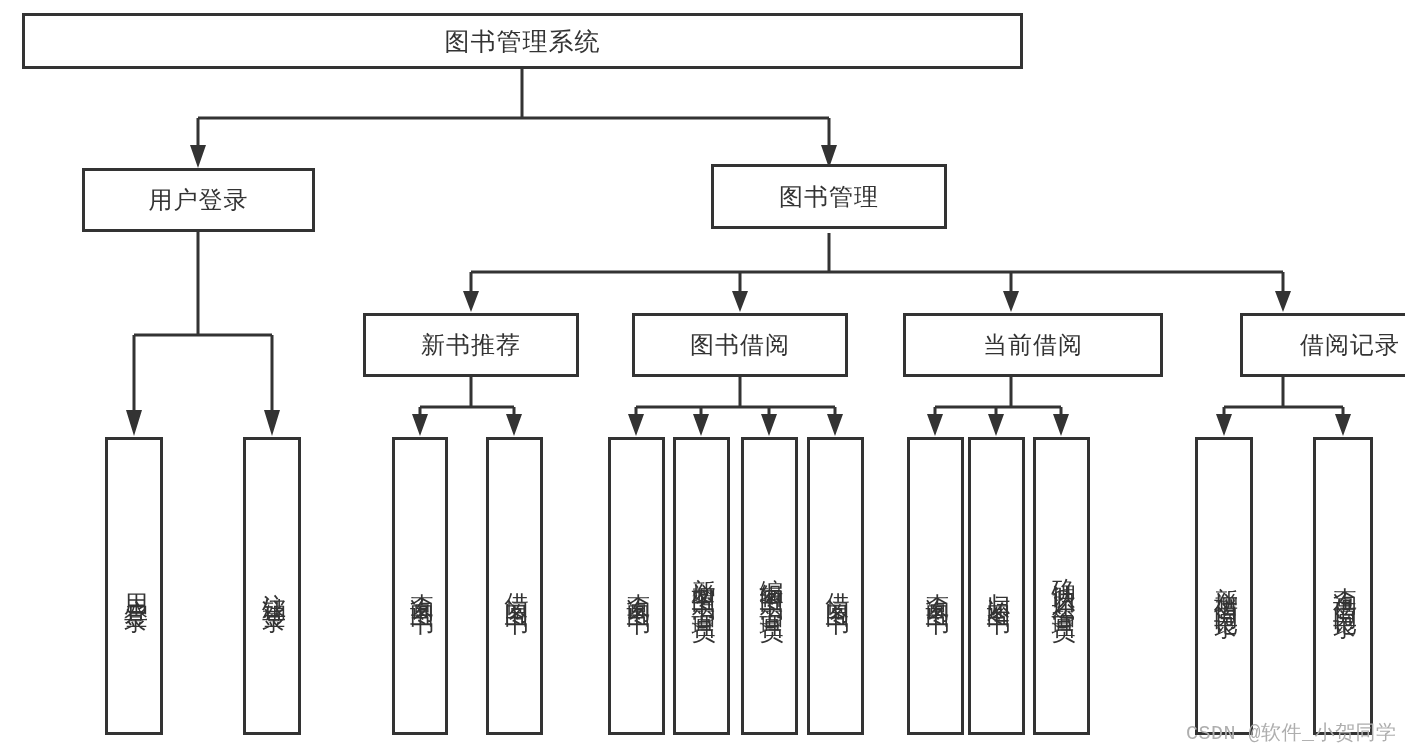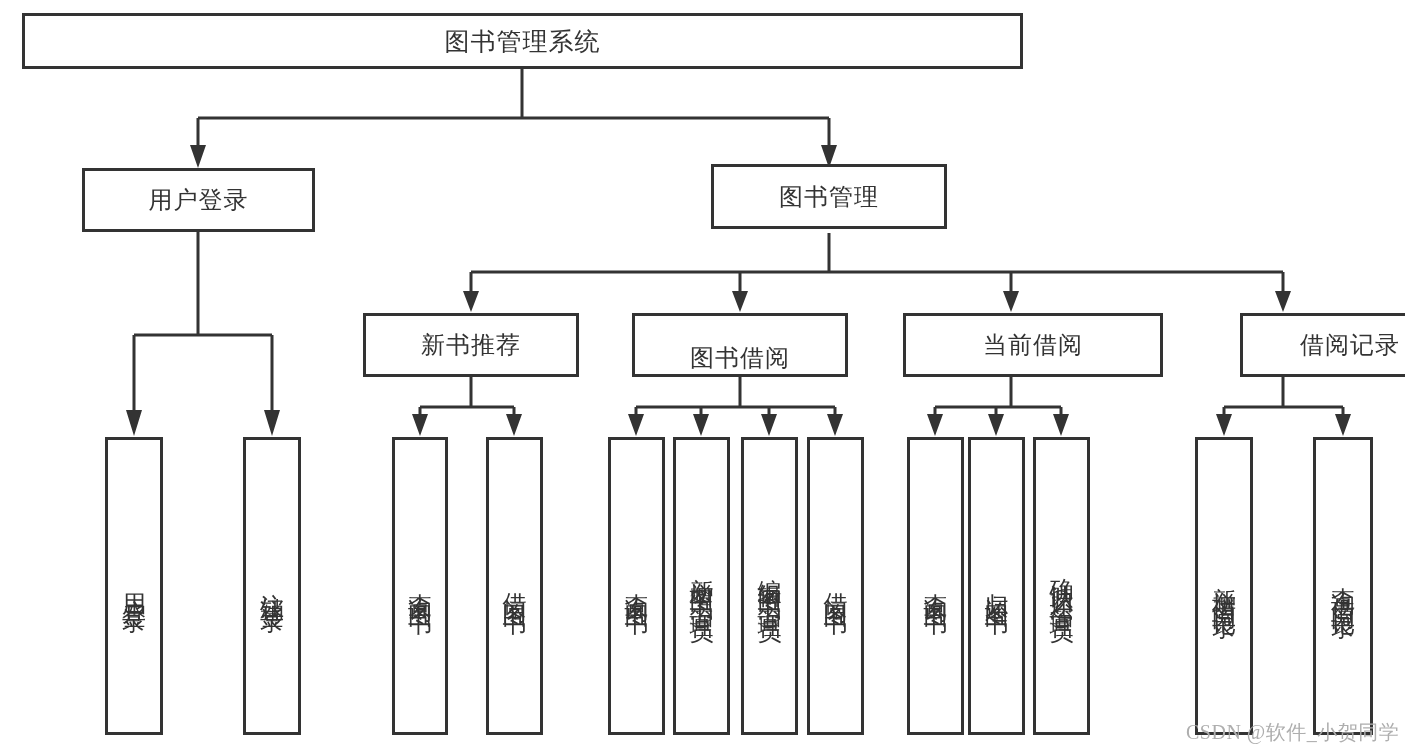--- a/index.html
+++ b/index.html
@@ -1,18 +1,18 @@
 <!DOCTYPE html>
 <html><head>
 <meta charset="utf-8">
 <style>
   html,body{margin:0;padding:0;background:#fff;}
   #stage{
     position:relative;width:1405px;height:747px;background:#fff;overflow:hidden;
-    font-family:Liberation Serif, serif;color:#333;
+    font-family:Liberation Mono, monospace;color:#333;
   }
   #wires{position:absolute;left:0;top:0;z-index:1;}
   .node{
     position:absolute;box-sizing:border-box;background:#fff;border:3px solid #333;
     display:flex;align-items:center;justify-content:center;z-index:2;
   }
   .h-node{font-size:24px;letter-spacing:1px;}
   .root-node{font-size:25px;}
   .v-node{z-index:2;}
   .v-node .vtext{
@@ -59,21 +59,21 @@
   <div class="node h-node" style="left:82px;top:168px;width:233px;height:64px;">
     <span>用户登录</span>
   </div>
   <div class="node h-node" style="left:711px;top:164px;width:236px;height:65px;">
     <span>图书管理</span>
   </div>
 
   <div class="node h-node" style="left:363px;top:313px;width:216px;height:64px;">
     <span>新书推荐</span>
   </div>
-  <div class="node h-node" style="left:632px;top:313px;width:216px;height:64px;align-items:flex-end;">
+  <div class="node h-node" style="left:632px;top:313px;width:216px;height:64px;">
     <span>图书借阅</span>
   </div>
   <div class="node h-node" style="left:903px;top:313px;width:260px;height:64px;">
     <span>当前借阅</span>
   </div>
   <div class="node h-node" style="left:1240px;top:313px;width:220px;height:64px;">
     <span>借阅记录</span>
   </div>
 
   <div class="node v-node leaf" style="left:105px;width:58px;">

